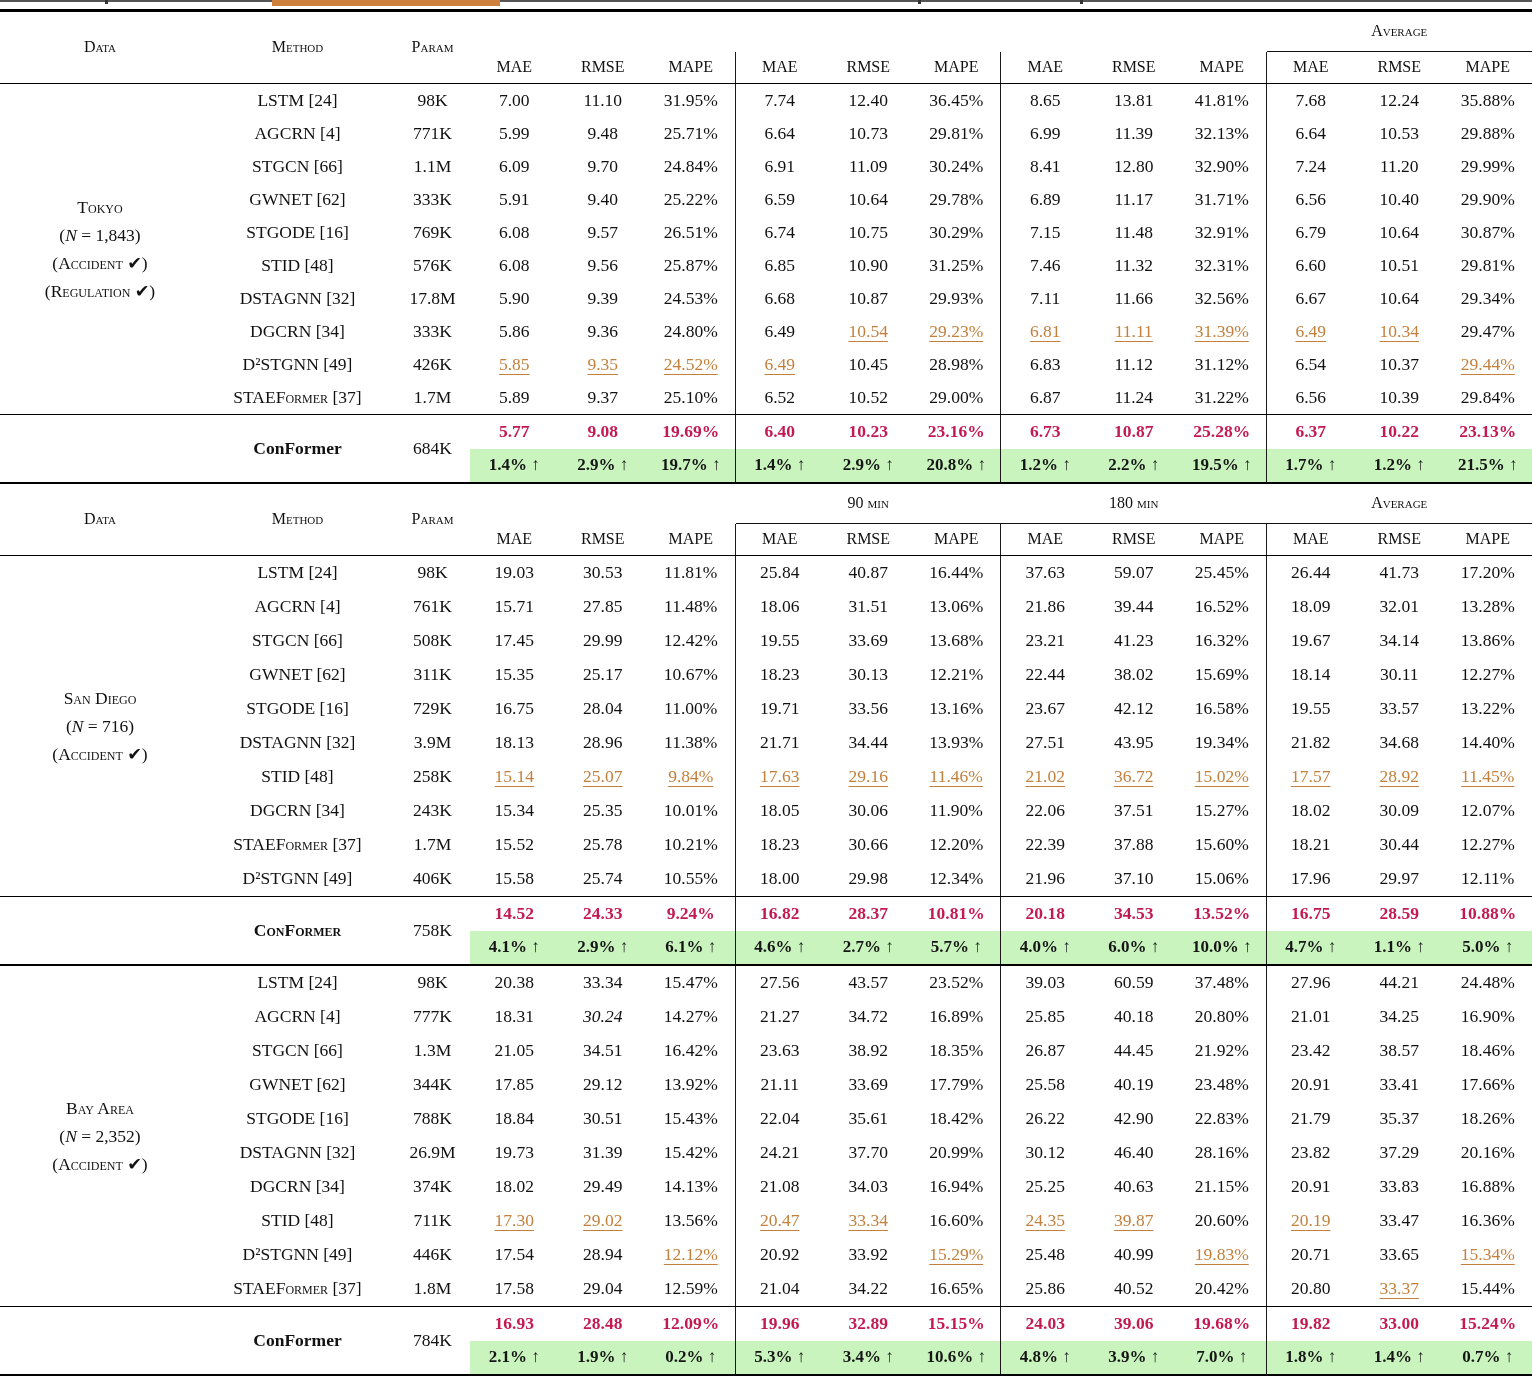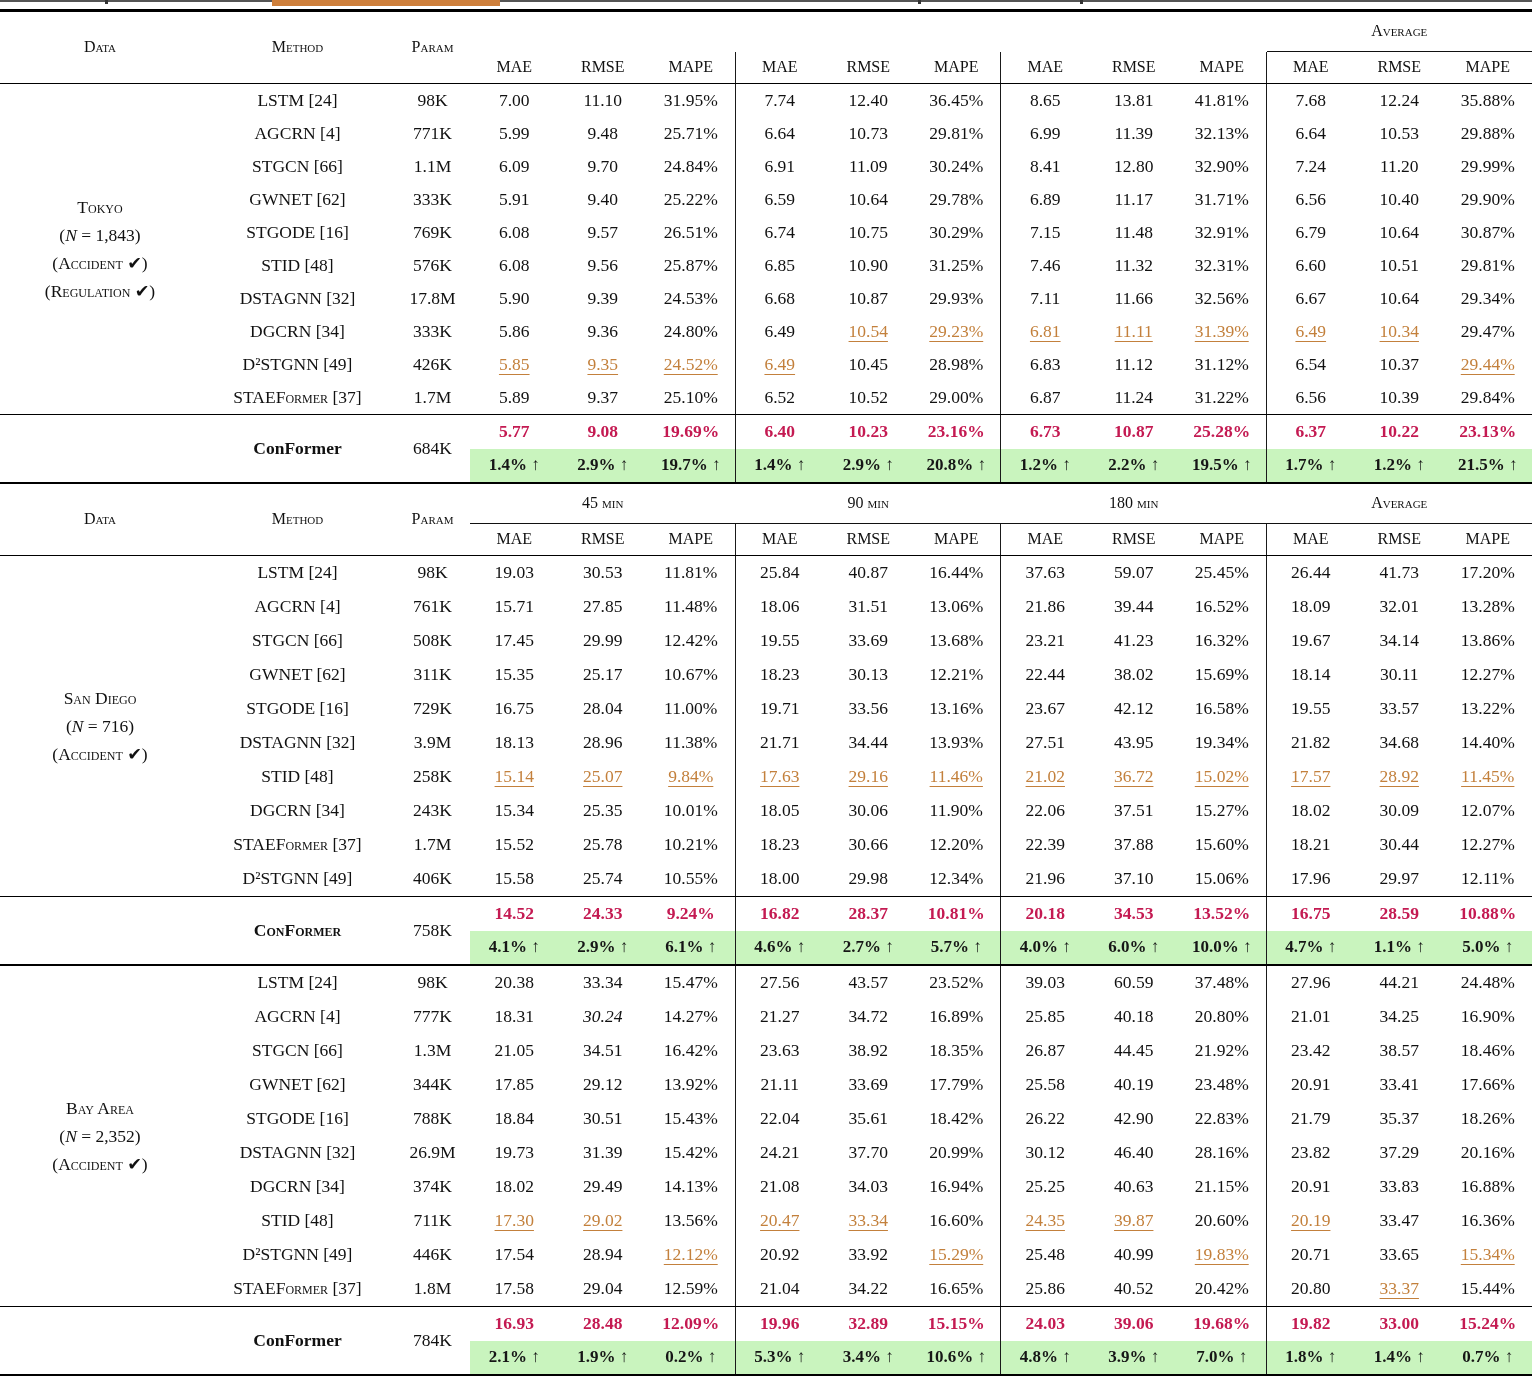--- a/index.html
+++ b/index.html
@@ -243,21 +243,20 @@
       <div class="c imp" style="grid-area: 2 / 11;">2.2% ↑</div>
       <div class="c imp sep" style="grid-area: 2 / 12;">19.5% ↑</div>
       <div class="c imp" style="grid-area: 2 / 13;">1.7% ↑</div>
       <div class="c imp" style="grid-area: 2 / 14;">1.2% ↑</div>
       <div class="c imp" style="grid-area: 2 / 15;">21.5% ↑</div>
     </div>
     <div class="grid hdr">
       <div class="c lefthead" style="grid-area: 1 / 1 / 3;">Data</div>
       <div class="c lefthead" style="grid-area: 1 / 2 / 3;">Method</div>
       <div class="c lefthead" style="grid-area: 1 / 3 / 3;">Param</div>
-      <div class="c horizon" style="grid-area: 1 / 4 / auto / span 3;">45 min</div>
       <div class="c horizon" style="grid-area: 1 / 7 / auto / span 3;">90 min</div>
       <div class="c horizon" style="grid-area: 1 / 10 / auto / span 3;">180 min</div>
       <div class="c horizon" style="grid-area: 1 / 13 / auto / span 3;">Average</div>
       <div class="c metric" style="grid-area: 2 / 4;">MAE</div>
       <div class="c metric" style="grid-area: 2 / 5;">RMSE</div>
       <div class="c metric sep" style="grid-area: 2 / 6;">MAPE</div>
       <div class="c metric" style="grid-area: 2 / 7;">MAE</div>
       <div class="c metric" style="grid-area: 2 / 8;">RMSE</div>
       <div class="c metric sep" style="grid-area: 2 / 9;">MAPE</div>
       <div class="c metric" style="grid-area: 2 / 10;">MAE</div>

